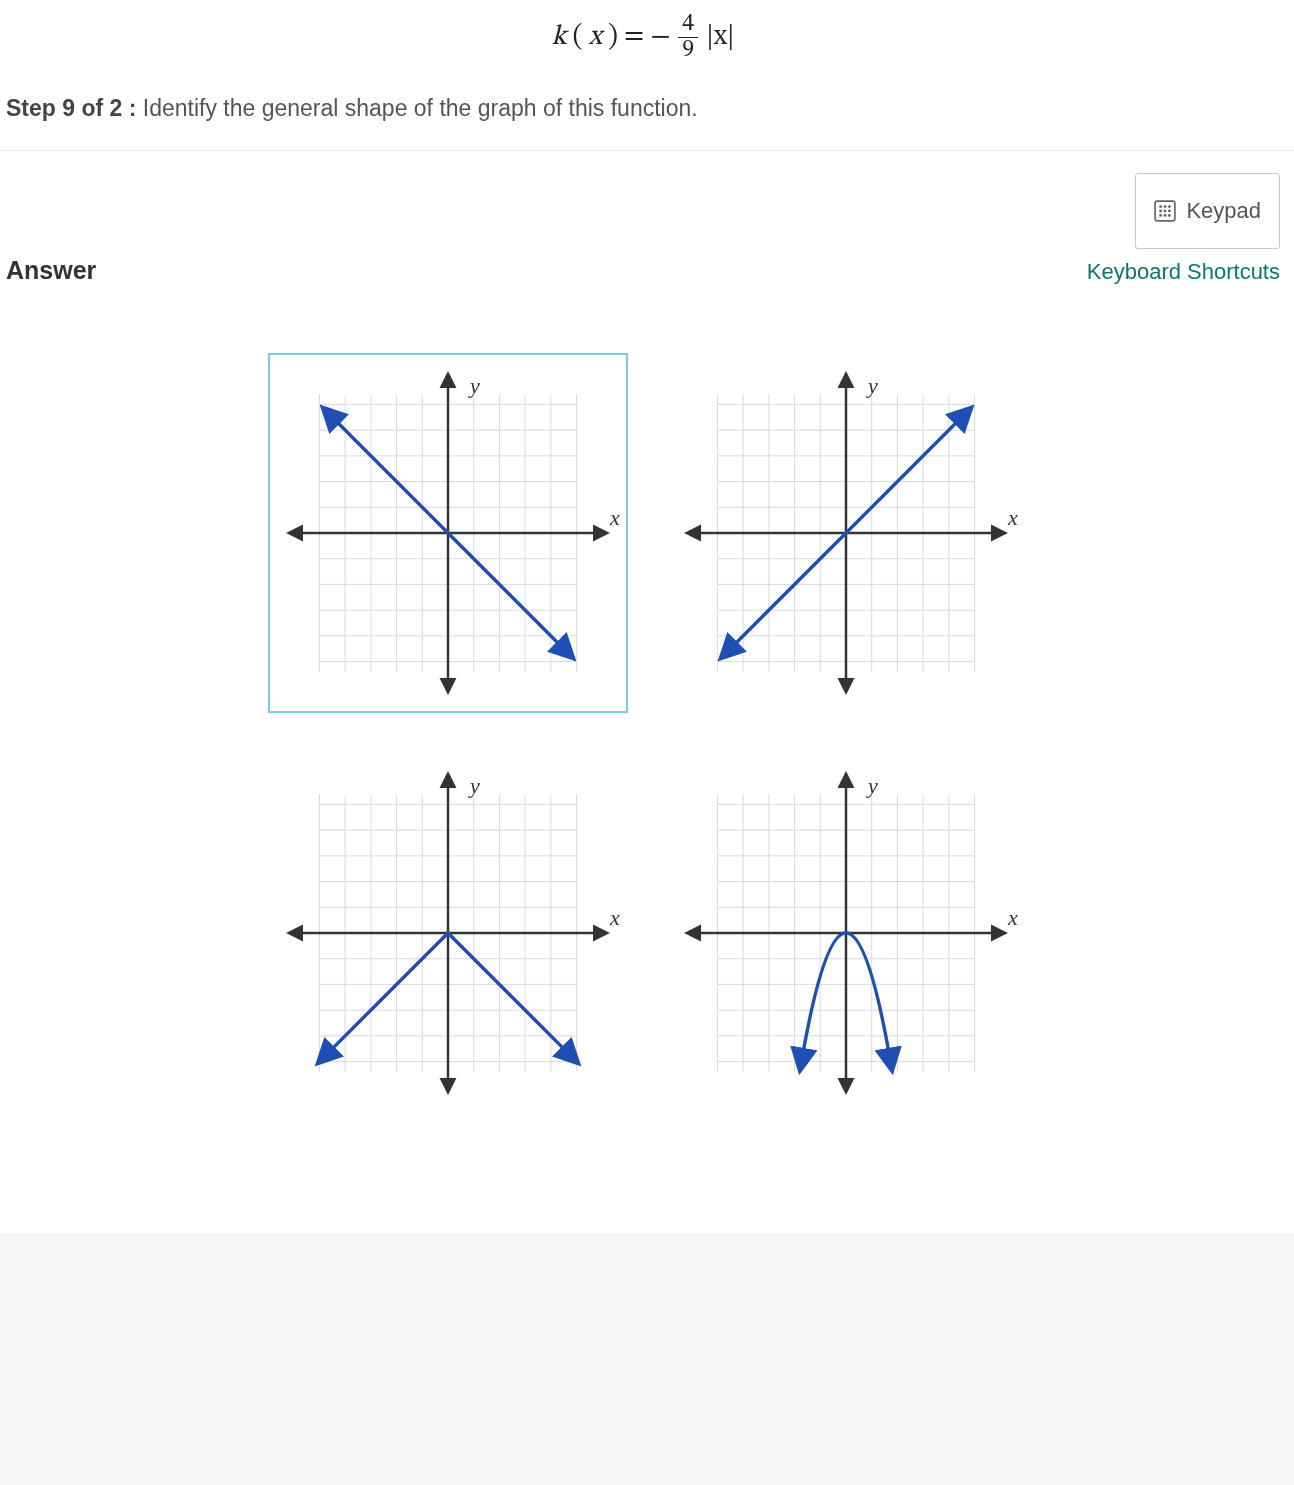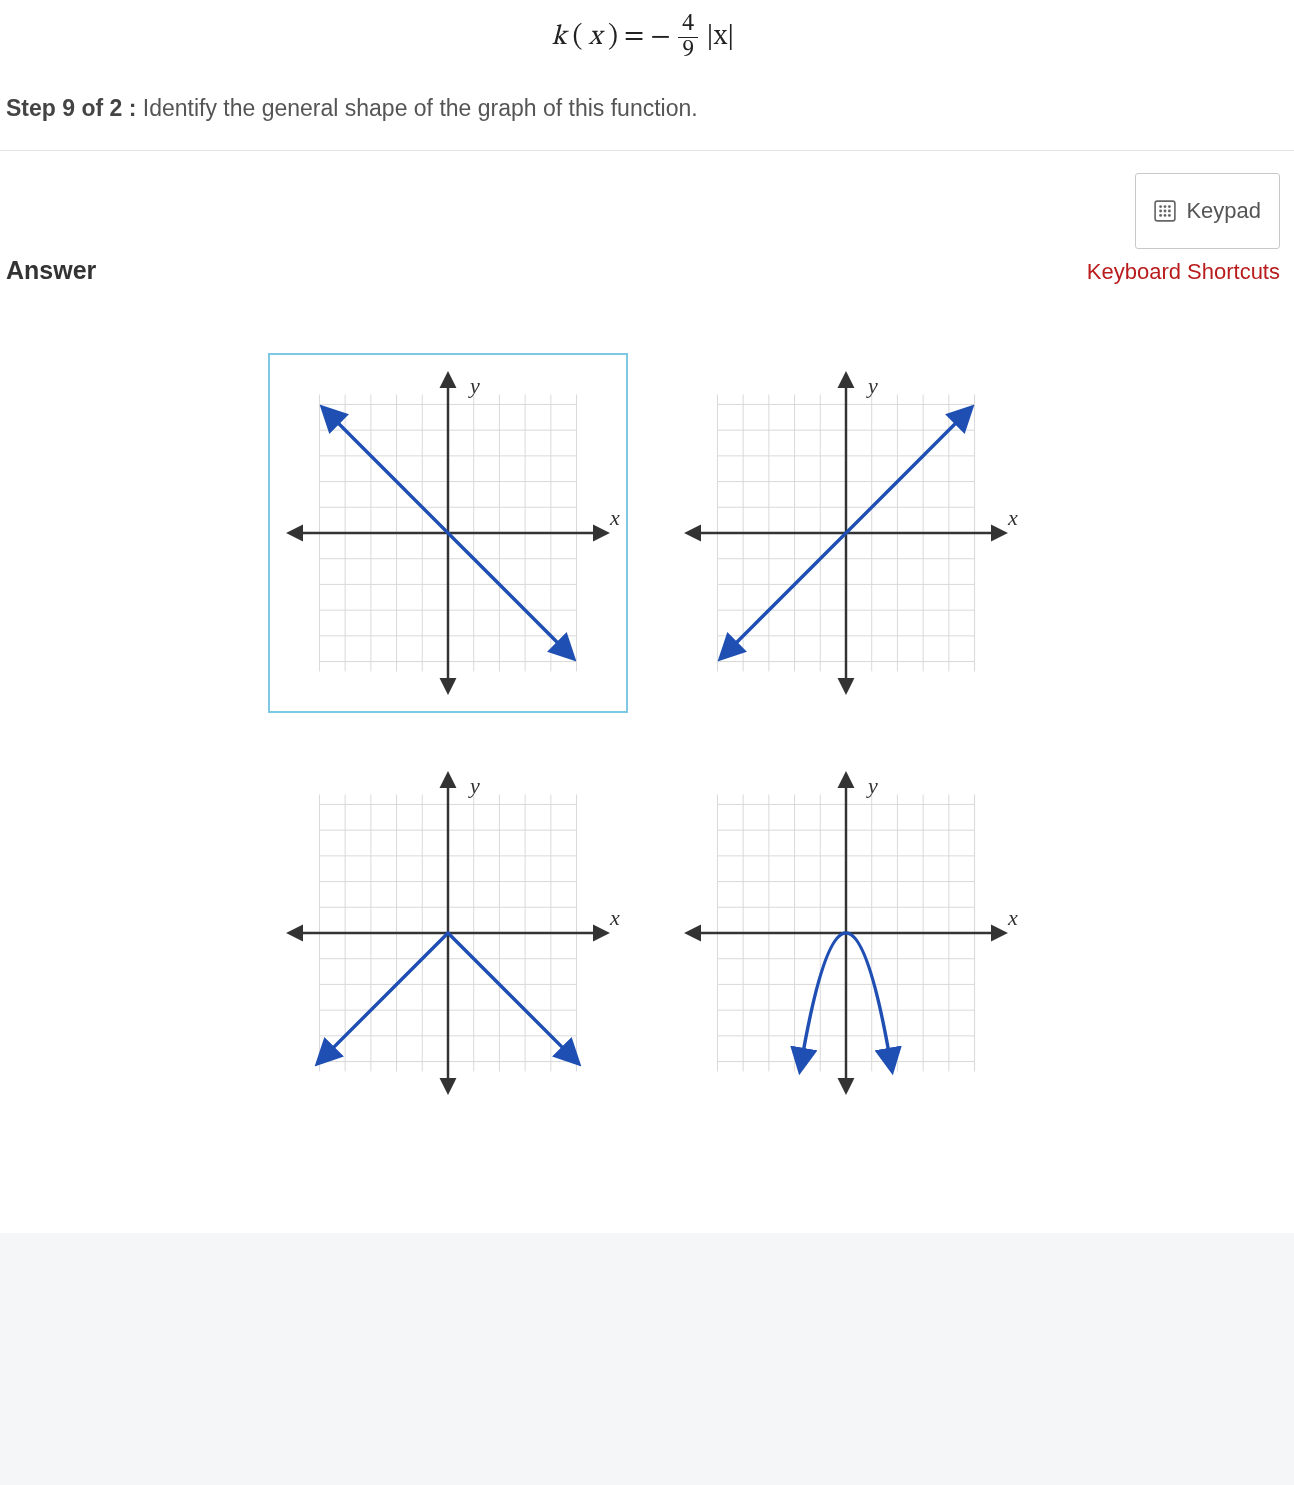--- a/index.html
+++ b/index.html
@@ -80,21 +80,21 @@
     font-size: 22px;
     color: #555;
     background: #fff;
     cursor: pointer;
   }
   .keypad-btn svg { display: block; }
   .kbd-shortcuts {
     display: block;
     margin-top: 10px;
     font-size: 22px;
-    color: #b91c1c;
+    color: #0f766e;
     cursor: pointer;
   }
 
   .options-wrap {
     padding: 60px 0 120px 0;
   }
   .options-grid {
     display: grid;
     grid-template-columns: repeat(2, 360px);
     grid-template-rows: repeat(2, 360px);

